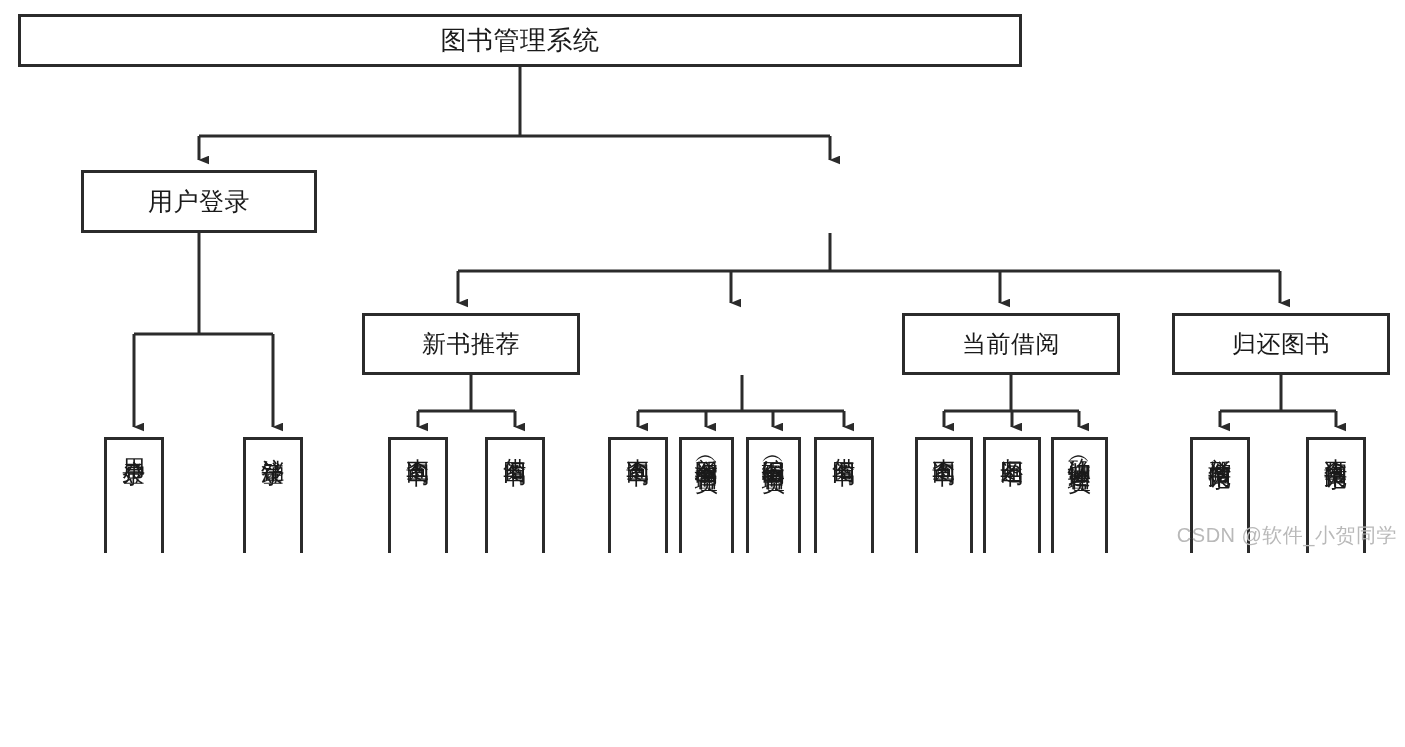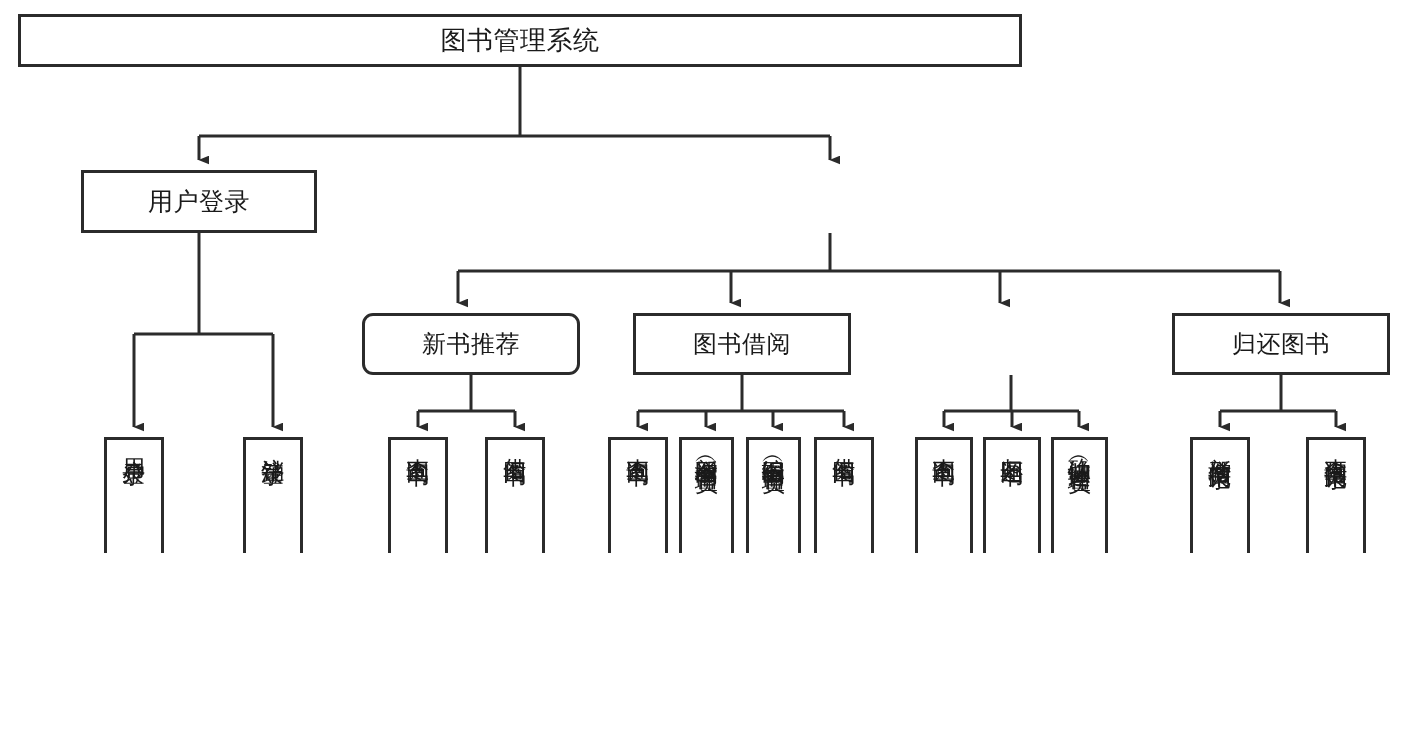--- a/index.html
+++ b/index.html
@@ -126,25 +126,25 @@
   </svg>
 
   <div class="node-box root" style="left:18px; top:14px; width:1004px; height:53px;">
     <span class="node-label">图书管理系统</span>
   </div>
 
   <div class="node-box level2" style="left:81px; top:170px; width:236px; height:63px;">
     <span class="node-label">用户登录</span>
   </div>
 
-  <div class="node-box level3" style="left:362px; top:313px; width:218px; height:62px;border-radius:11px;">
+  <div class="node-box level3" style="left:362px; top:313px; width:218px; height:62px;">
     <span class="node-label">新书推荐</span>
   </div>
-  <div class="node-box level3" style="left:633px; top:313px; width:218px; height:62px;">
-    <span class="node-label">图书借阅</span>
+  <div class="node-box level3" style="left:902px; top:313px; width:218px; height:62px;">
+    <span class="node-label">当前借阅</span>
   </div>
   <div class="node-box level3" style="left:1172px; top:313px; width:218px; height:62px;">
     <span class="node-label">归还图书</span>
   </div>
 
   <div class="node-box leaf" style="left:104px; top:437px; width:60px; height:298px;">
     <span class="node-label">用户登录</span>
   </div>
   <div class="node-box leaf" style="left:243px; top:437px; width:60px; height:298px;">
     <span class="node-label">注销登录</span>
@@ -176,14 +176,15 @@
   <div class="node-box leaf" style="left:1051px; top:437px; width:57px; height:298px;">
     <span class="node-label">确认归还（管理员）</span>
   </div>
   <div class="node-box leaf" style="left:1190px; top:437px; width:60px; height:298px;">
     <span class="node-label">新增借阅记录</span>
   </div>
   <div class="node-box leaf" style="left:1306px; top:437px; width:60px; height:298px;">
     <span class="node-label">查询借阅记录</span>
   </div>
 
+  <div class="watermark">CSDN @软件_小贺同学</div>
 
 </div>
 
 </body></html>

